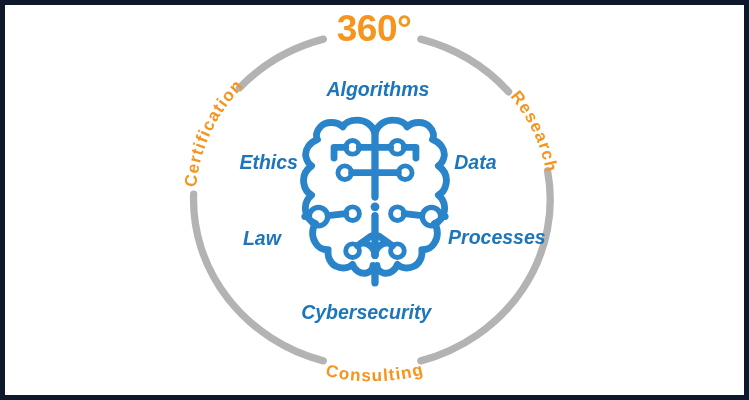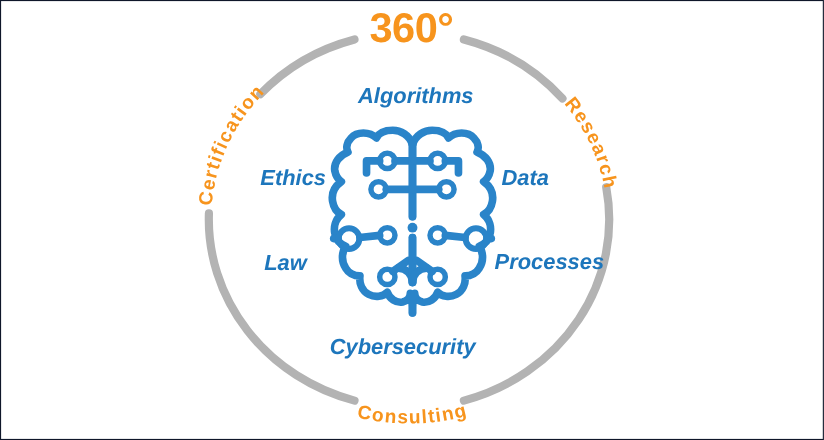--- a/index.html
+++ b/index.html
@@ -1,18 +1,18 @@
 <!DOCTYPE html>
 <html><head>
 <meta charset="utf-8">
 <style>
   html,body{margin:0;padding:0;background:#f3f4f6;}
   .canvas{
     width:749px;height:400px;box-sizing:border-box;
-    background:#ffffff;border:1px solid #0f172a;
+    background:#ffffff;border:5px solid #0f172a;
     position:relative;overflow:hidden;
     font-family:"Liberation Sans",sans-serif;
   }
   svg{display:block;width:100%;height:100%;}
   .deg{
     font-family:"Liberation Sans",sans-serif;
     font-weight:bold;font-size:38px;letter-spacing:-0.5px;
     text-anchor:middle;
   }
   .ringword{

